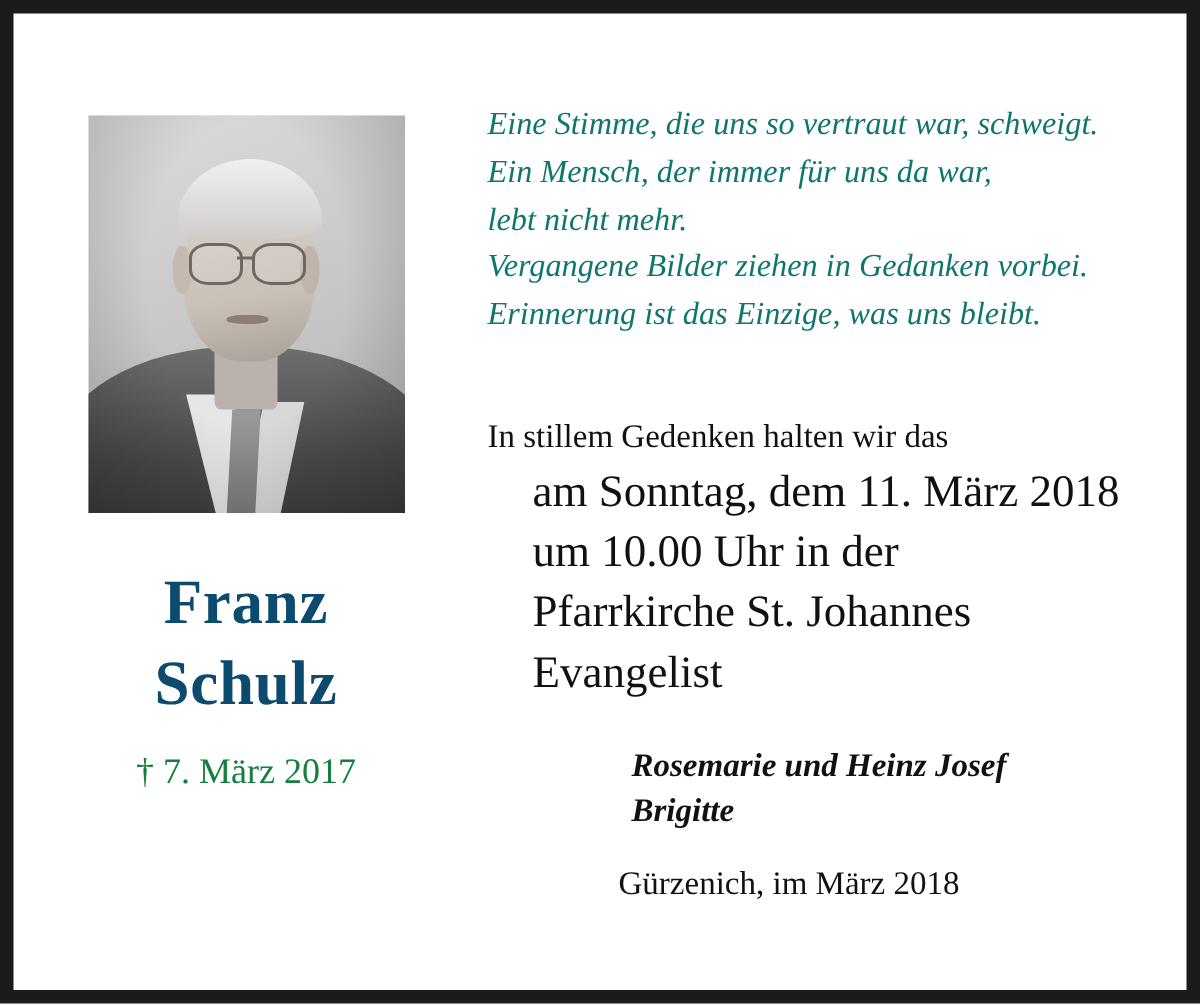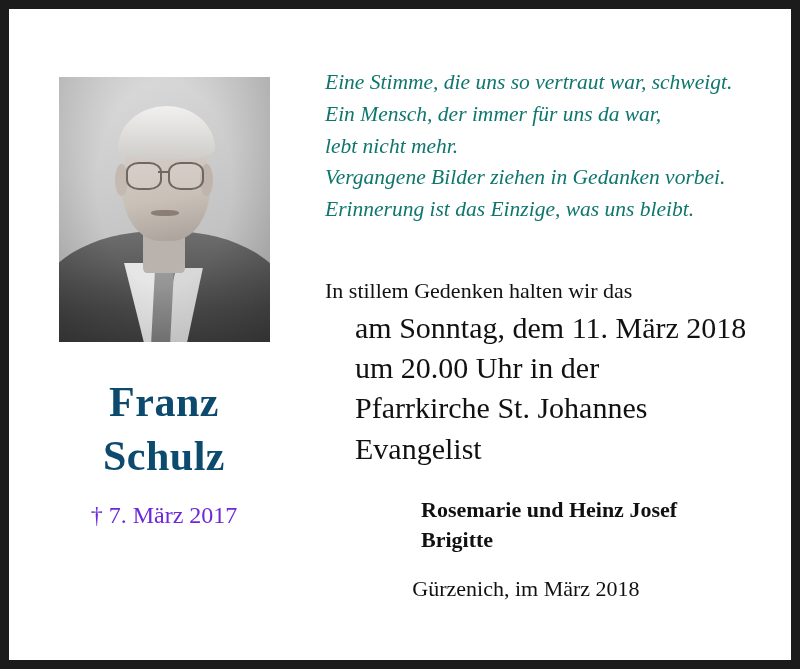--- a/index.html
+++ b/index.html
@@ -173,21 +173,21 @@
     margin-top: 34px;
     font-size: 42px;
     font-weight: 700;
     line-height: 1.28;
     letter-spacing: 0.5px;
     color: #0c4a6e;
   }
   .death-date {
     margin-top: 18px;
     font-size: 24px;
-    color: #6d28d9;
+    color: #15803d;
   }
   .dagger {
     margin-right: 6px;
   }
 
   
   .right-col {
     flex: 1 1 auto;
     padding: 58px 24px 0 6px;
     box-sizing: border-box;
@@ -219,20 +219,21 @@
     font-size: 30px;
     line-height: 1.34;
     padding-left: 30px;
   }
   .family {
     margin-top: 26px;
     font-size: 22px;
     font-weight: 700;
     line-height: 1.38;
     padding-left: 96px;
+    font-style: italic;
   }
   .place-date {
     margin-top: 20px;
     font-size: 22px;
     text-align: center;
     padding-right: 40px;
   }
 </style>
 </head>
 <body>
@@ -276,21 +277,21 @@
         <div>lebt nicht mehr.</div>
         <div>Vergangene Bilder ziehen in Gedanken vorbei.</div>
         <div>Erinnerung ist das Einzige, was uns bleibt.</div>
       </div>
 
       <div class="memory-line">In stillem Gedenken halten wir das</div>
 
 
       <div class="details">
         <div>am Sonntag, dem 11. März 2018</div>
-        <div>um 20.00 Uhr in der</div>
+        <div>um 10.00 Uhr in der</div>
         <div>Pfarrkirche St. Johannes Evangelist</div>
       </div>
 
       <div class="family">
         <div>Rosemarie und Heinz Josef</div>
         <div>Brigitte</div>
       </div>
 
       <div class="place-date">Gürzenich, im März 2018</div>
     </div>

